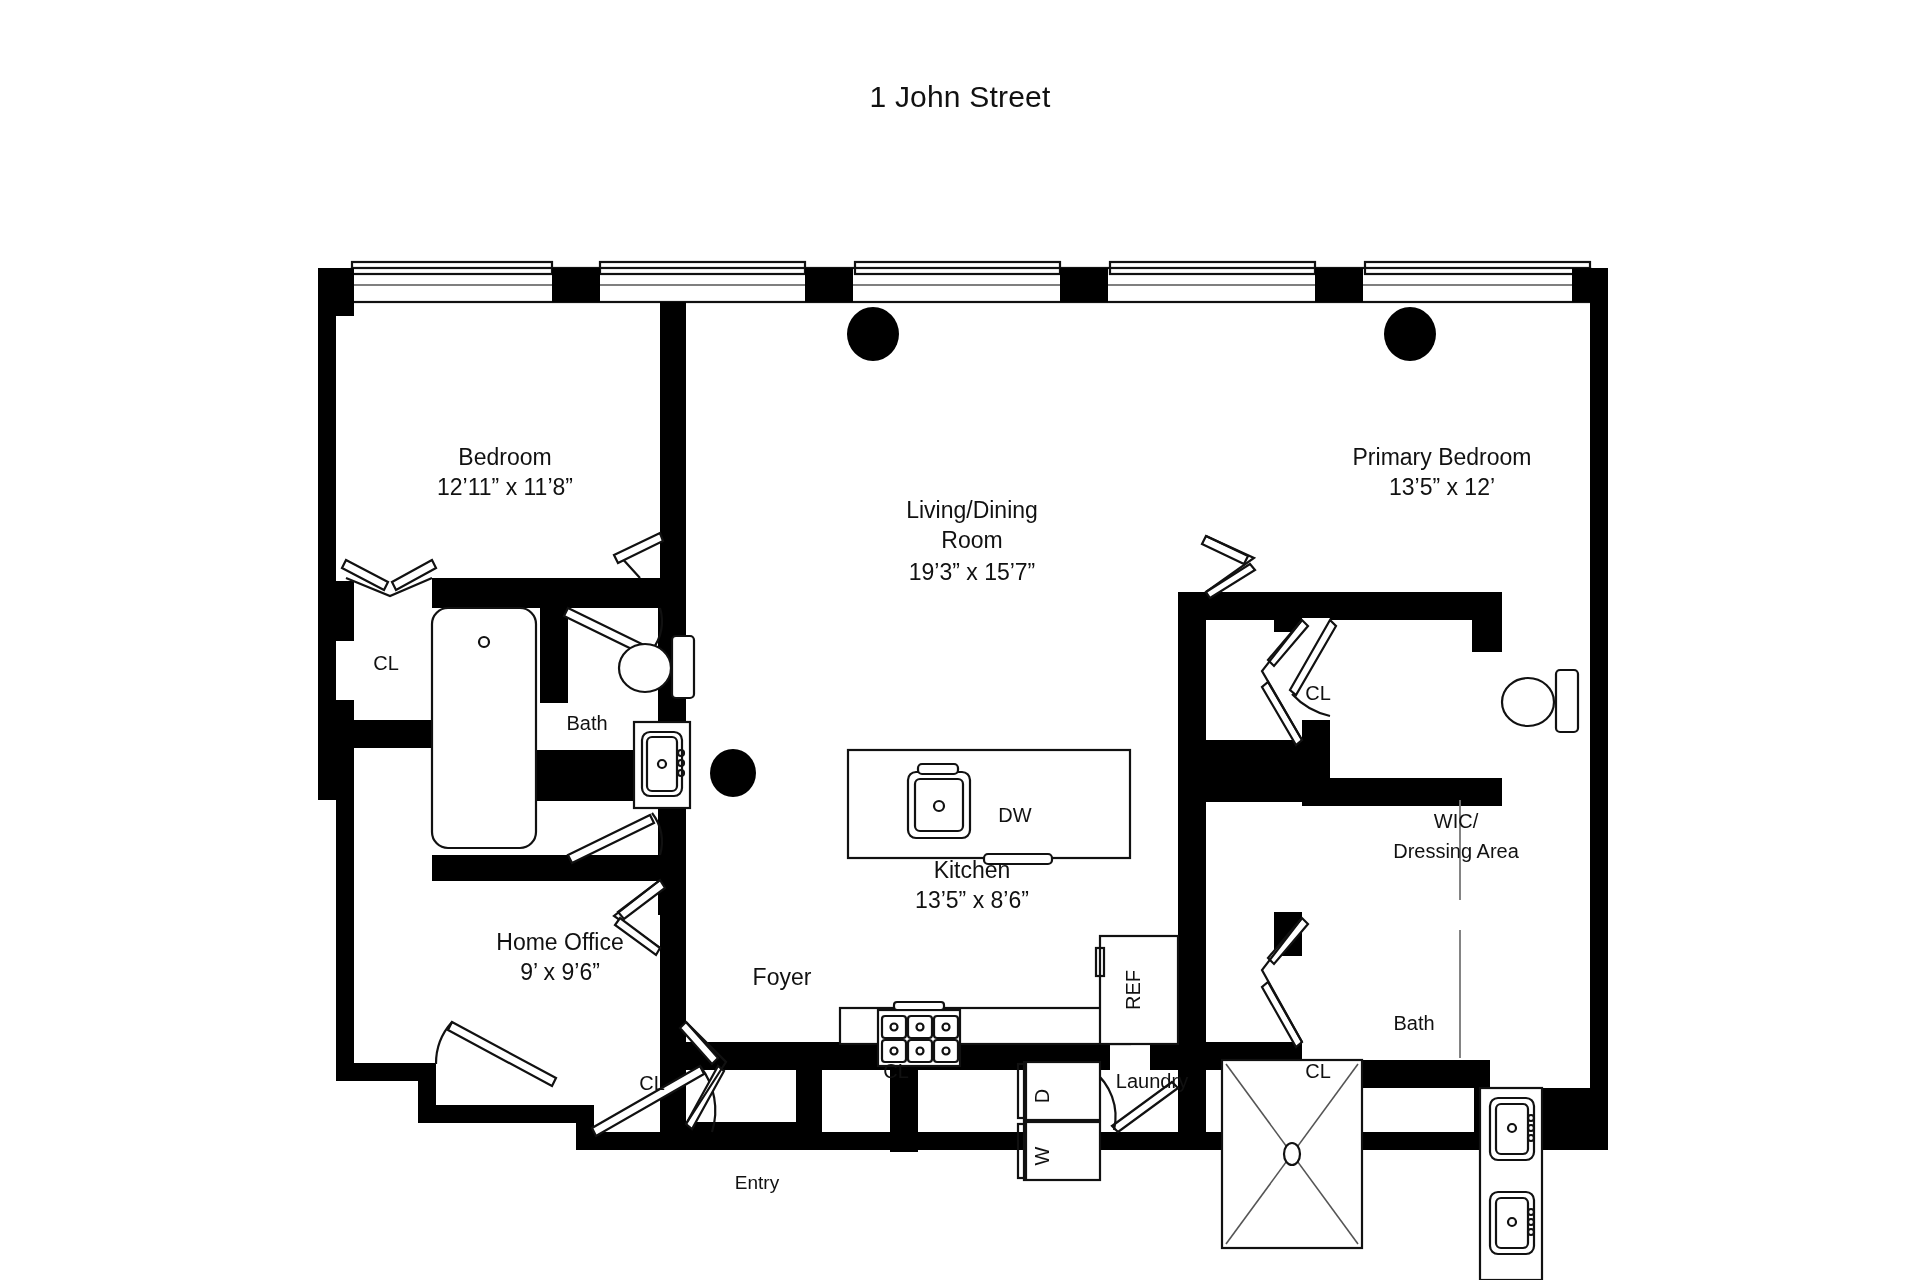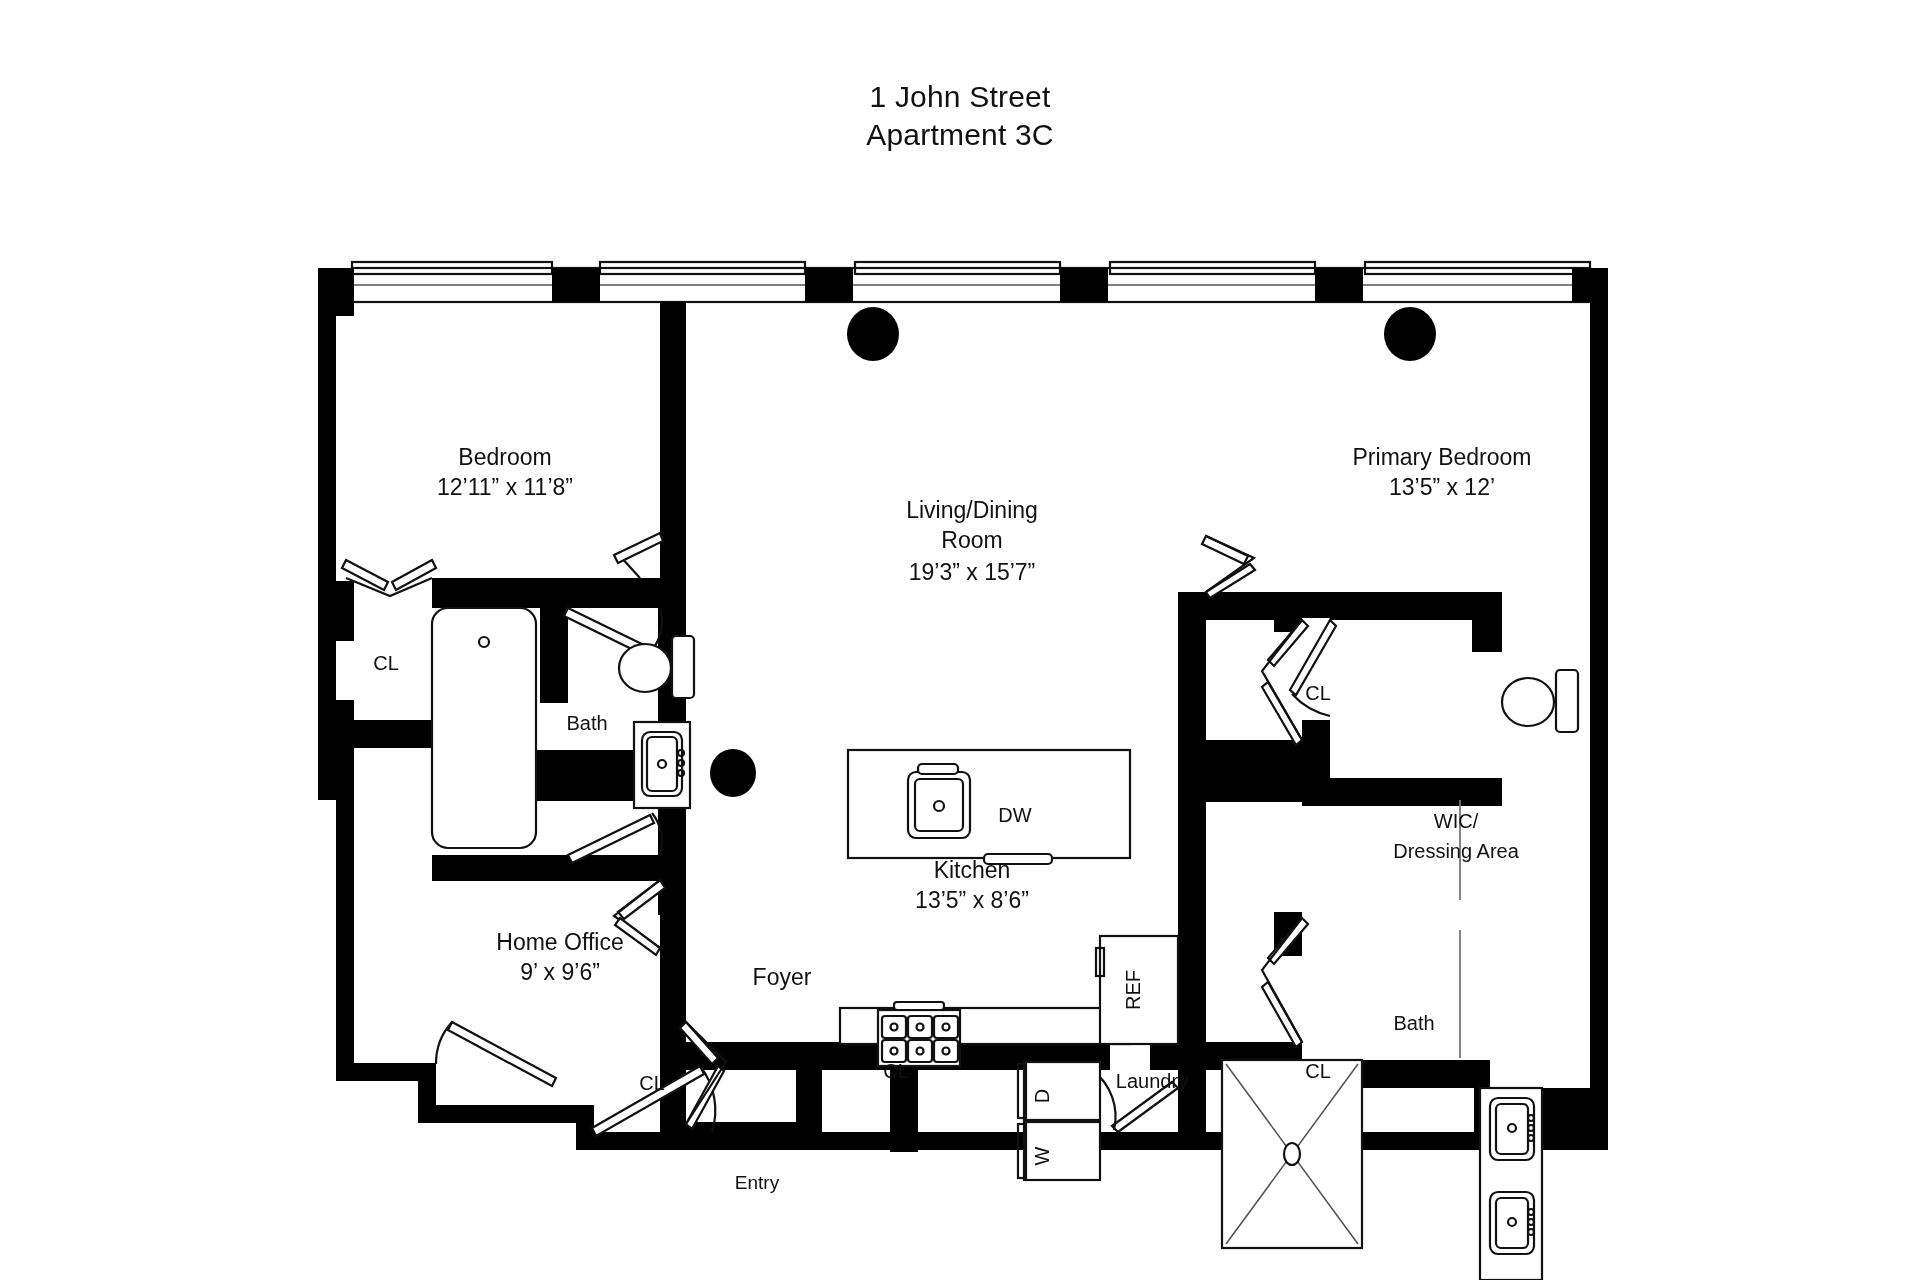--- a/index.html
+++ b/index.html
@@ -21,21 +21,20 @@
   .lbl-xs{font-size:19px;fill:#111;text-anchor:middle;font-family:"Liberation Sans","DejaVu Sans",sans-serif;}
   .dash{fill:none;stroke:#777;stroke-width:1.8;}
 </style>
 </head>
 <body>
 
 <div id="page">
 
   <div id="title-block">
     <div class="t-line">1 John Street</div>
-    <div class="t-line">Apartment 3C</div>
   </div>
 
   <svg id="plan" viewBox="0 0 1920 1280">
 
     <g>
 
       <rect class="thin" x="352" y="268" width="1238" height="34"></rect>
       <line class="hair" x1="352" y1="285" x2="1590" y2="285"></line>
 
       <rect class="thin" x="352" y="262" width="200" height="12"></rect>

